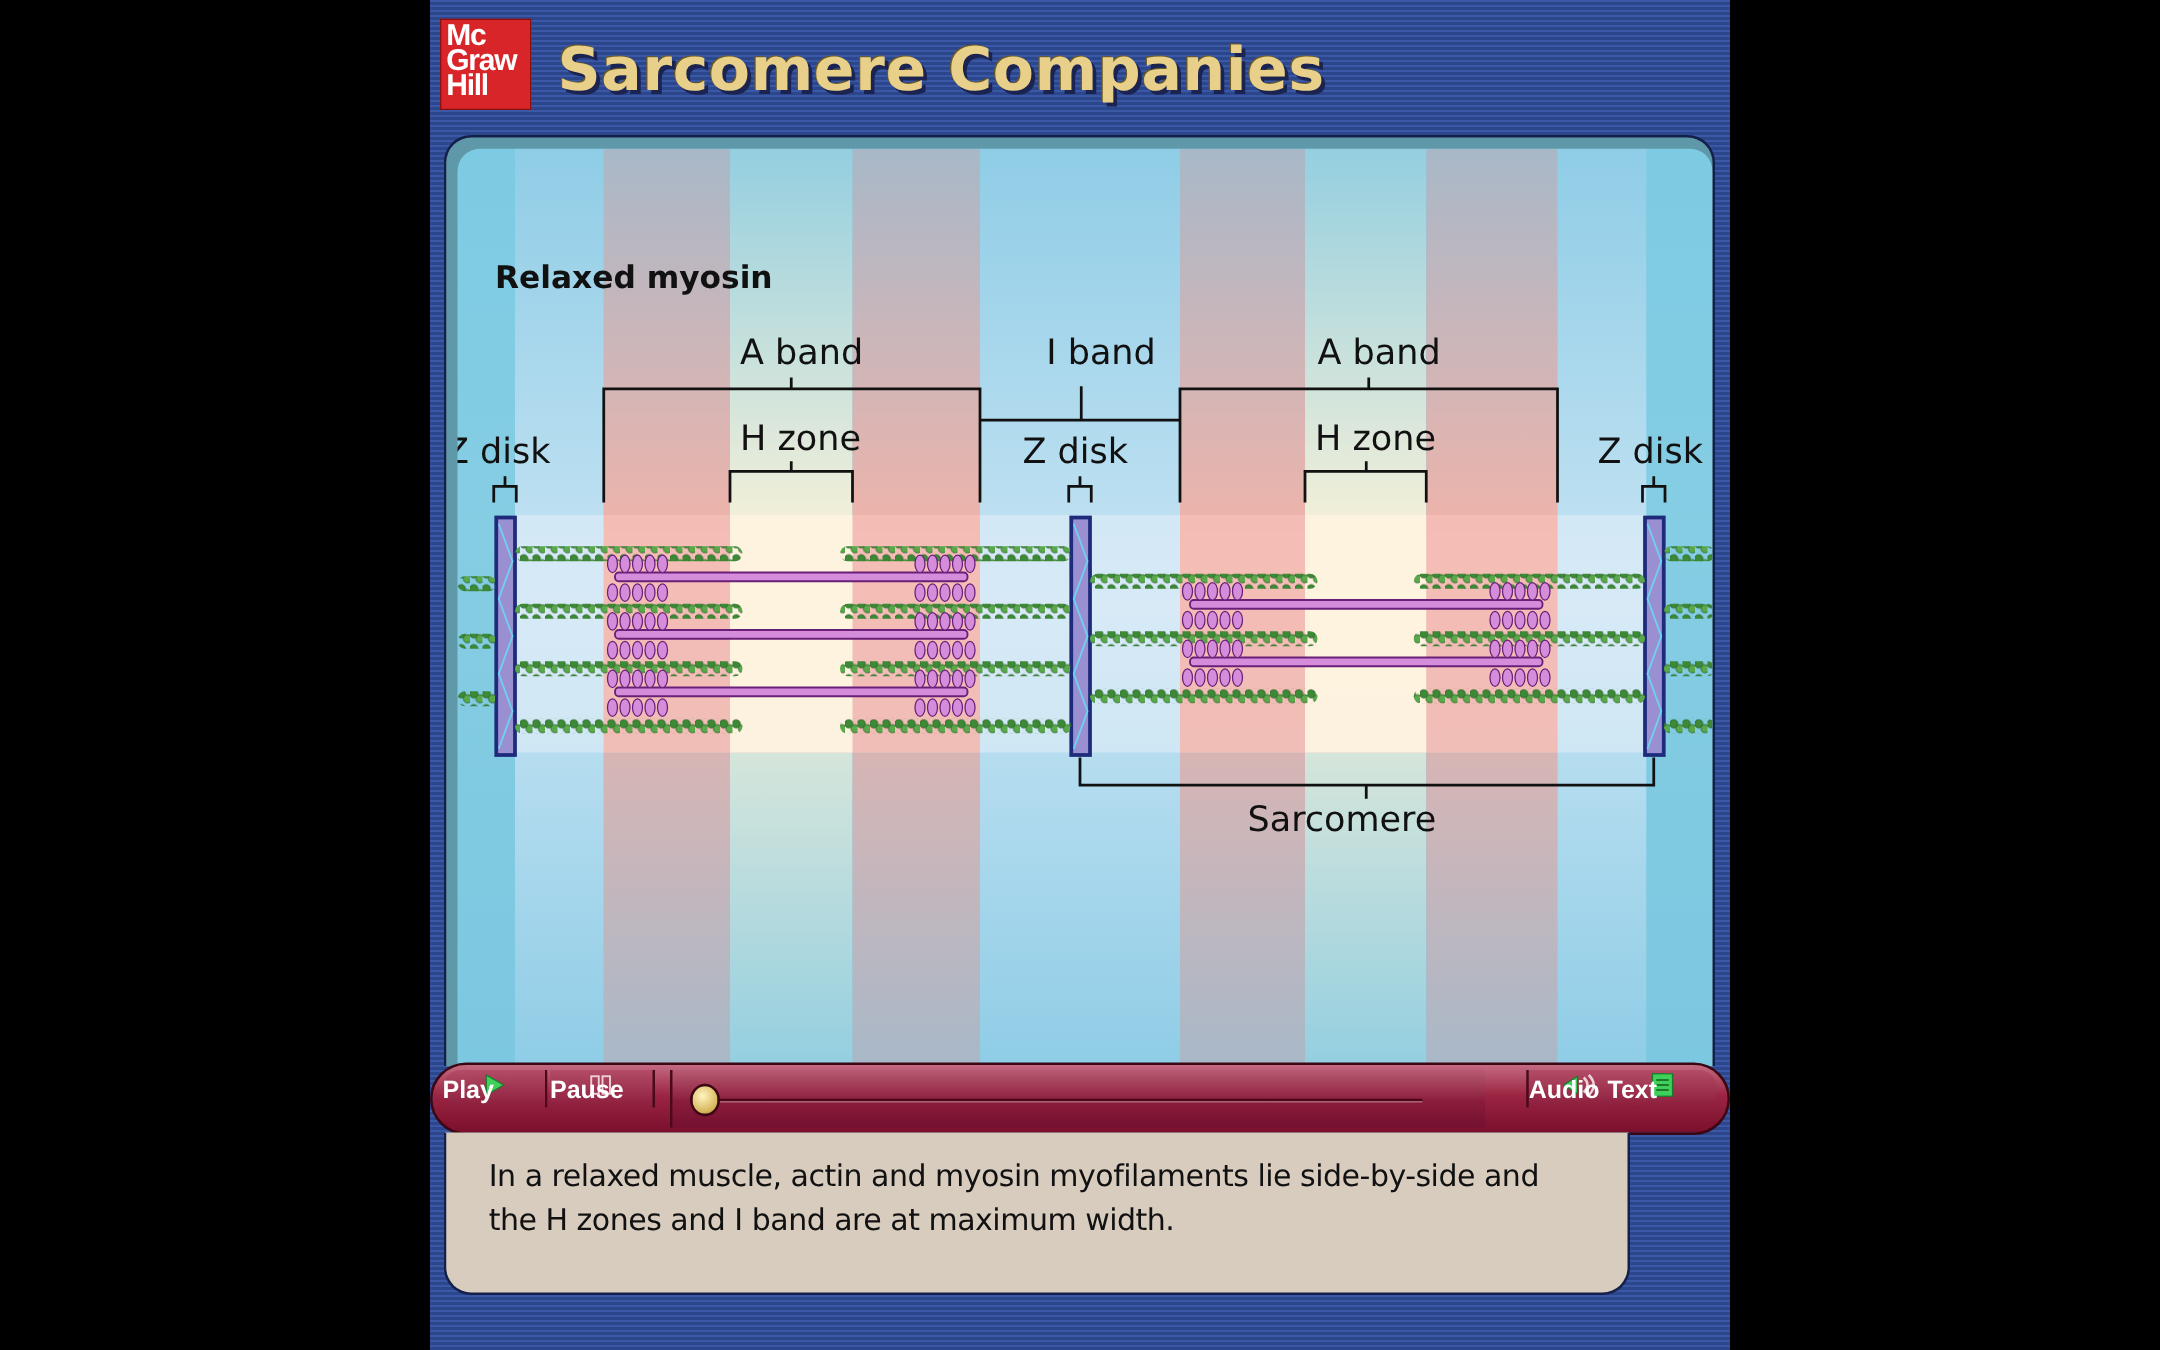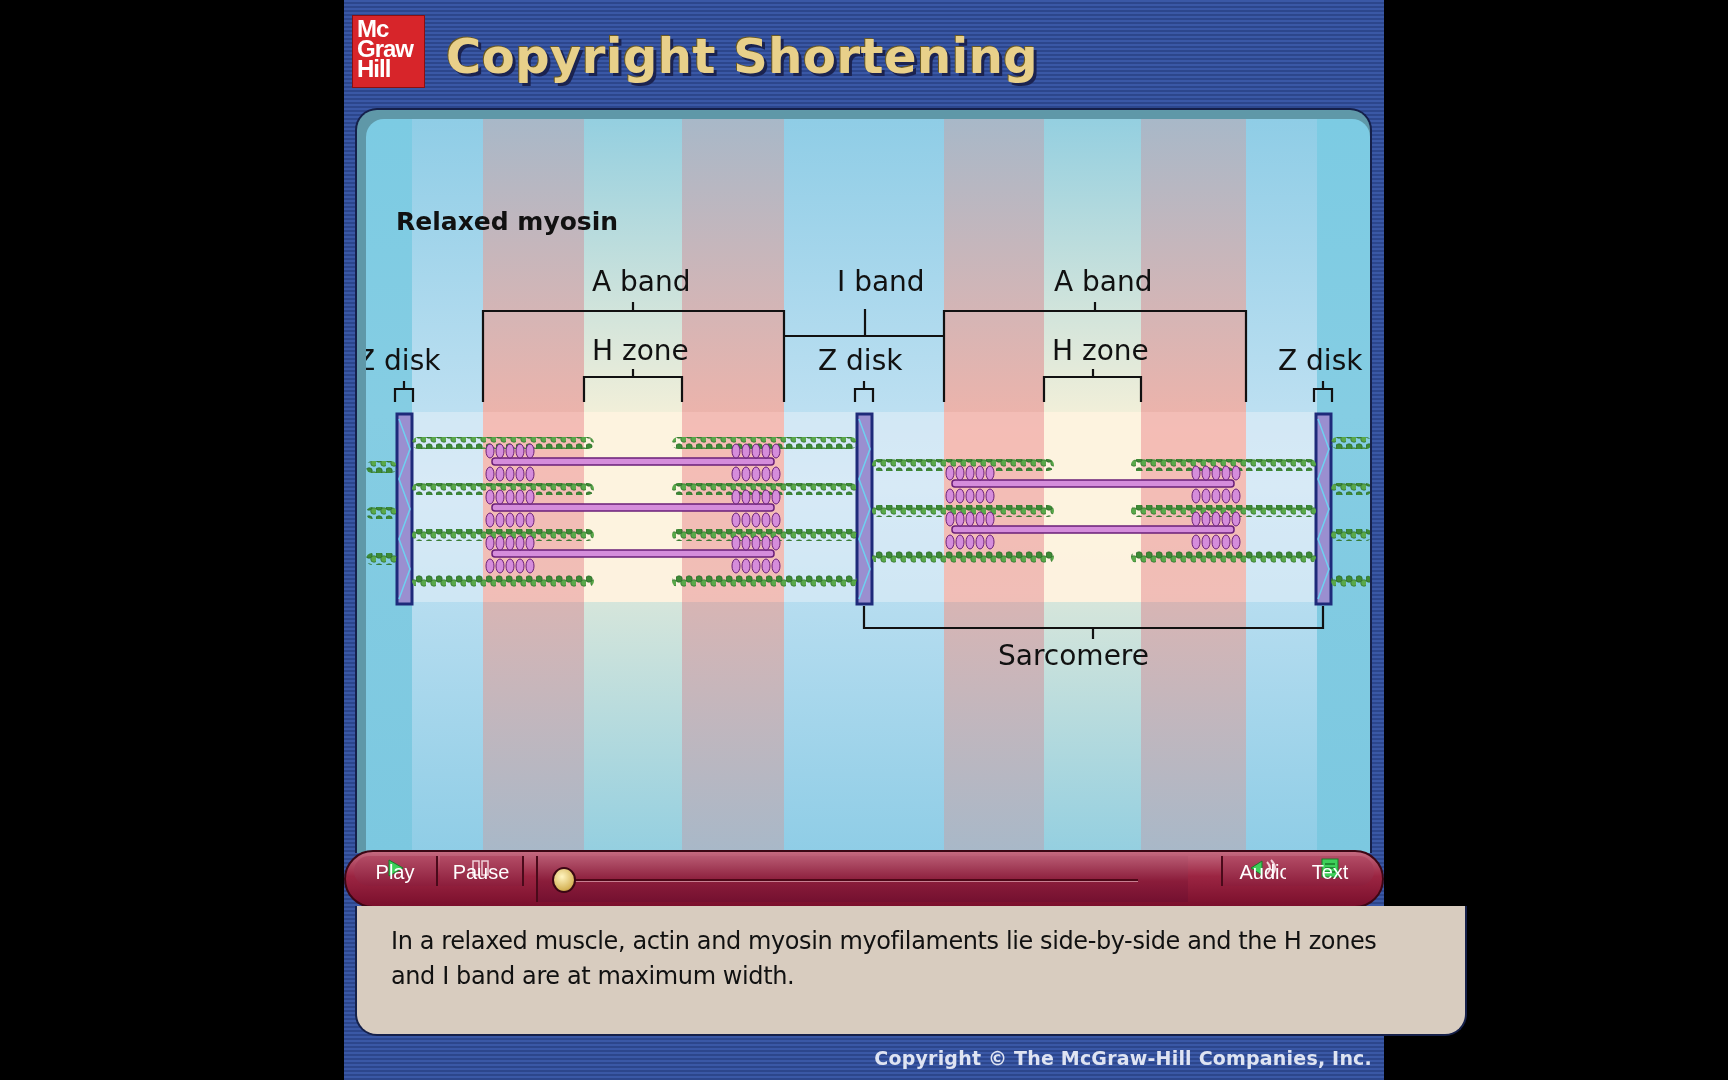--- a/index.html
+++ b/index.html
@@ -14,43 +14,43 @@
   .panel { position:absolute; left:11px; top:108px; width:1017px; height:745px; border-radius:22px 22px 0 0;
     background:#5f98a8; border:2px solid #15204a; border-bottom:none; box-sizing:border-box; overflow:hidden; }
   .panel-inner { position:absolute; left:9px; top:9px; right:0; bottom:0; border-radius:18px 18px 0 0; overflow:hidden;
     background:linear-gradient(to bottom,#7ccbe3,#85cde3 40%,#7cc8e0); }
   .band { position:absolute; top:0; bottom:0; }
   .label { position:absolute; color:#111; font-size:28px; font-family:"DejaVu Sans", sans-serif; white-space:nowrap; }
   .heading { position:absolute; left:30px; top:88px; font-size:25px; font-weight:bold; color:#111; font-family:"DejaVu Sans", sans-serif; }
   svg.overlay { position:absolute; left:0; top:0; }
   .controls { position:absolute; left:0; top:850px; width:1040px; height:58px; border-radius:29px;
     background:linear-gradient(to bottom,#c46a80,#9b2542 45%,#7a0f2c); border:2px solid #3b0714; box-sizing:border-box; }
-  .ctrl-btn { position:absolute; top:4px; height:30px; color:#fff; font-weight:normal; font-size:20px; text-align:center;
+  .ctrl-btn { position:absolute; top:4px; height:30px; color:#fff; font-weight:bold; font-size:20px; text-align:left;
     background:linear-gradient(to bottom,#b34c66,#8c1d3b); border-right:2px solid #4a0a1a; box-sizing:border-box; cursor:pointer; }
   .ctrl-btn .lbl { position:absolute; bottom:2px; left:0; right:0; }
   .ctrl-btn .ic { position:absolute; top:2px; left:0; right:0; height:20px; display:flex; justify-content:center; }
   .track { position:absolute; left:190px; top:4px; width:650px; height:46px; background:linear-gradient(to bottom,#b85a72,#8a1c3a 55%,#741030); border-left:2px solid #4a0a1a; }
   .track-line { position:absolute; left:30px; right:50px; top:23px; height:2px; background:#4d0717; border-bottom:1px solid #c87e90; }
   .thumb { position:absolute; left:14px; top:11px; width:24px; height:26px; border-radius:50%;
     background:radial-gradient(circle at 40% 35%, #fff4c0, #d6b458 70%, #8a6a20); border:2px solid #3b0714; box-sizing:border-box; cursor:pointer; }
-  .textbox { position:absolute; left:11px; top:906px; width:1112px; height:130px; background:#d8ccbf; border:2px solid #15204a; border-top:none;
+  .textbox { position:absolute; left:11px; top:906px; width:949px; height:130px; background:#d8ccbf; border:2px solid #15204a; border-top:none;
     border-radius:0 0 22px 22px; box-sizing:border-box; }
   .textbox p { margin:0; position:absolute; left:34px; top:18px; right:60px; font-size:24px; line-height:35px; color:#111; font-family:"DejaVu Sans", sans-serif; letter-spacing:-0.4px; }
   .copyright { position:absolute; right:12px; top:1047px; font-size:19px; font-weight:bold; color:#dfe4f2; font-family:"DejaVu Sans", sans-serif; letter-spacing:0.2px; }
 </style>
 </head>
 <body>
 
 <div class="frame">
   <div class="logo">
     <span>Mc</span>
     <span>Graw</span>
     <span>Hill</span>
   </div>
-  <div class="title">Copyright Shortening</div>
+  <div class="title">Sarcomere Companies</div>
 
   <div class="panel">
     <div class="panel-inner">
 
       <div class="band" style="left:46px;width:71px;background:linear-gradient(to bottom,#8fcde6,#c8e4f4 50%,#8fcde6);"></div>
       <div class="band" style="left:117px;width:101px;background:linear-gradient(to bottom,#a8b8c8,#f4b3a8 45%,#a8b8c8);"></div>
       <div class="band" style="left:218px;width:98px;background:linear-gradient(to bottom,#94cfe0,#fdf3d8 45%,#94cfe0);"></div>
       <div class="band" style="left:316px;width:102px;background:linear-gradient(to bottom,#a8b8c8,#f4b3a8 45%,#a8b8c8);"></div>
       <div class="band" style="left:418px;width:160px;background:linear-gradient(to bottom,#8fcde6,#c8e4f4 50%,#8fcde6);"></div>
       <div class="band" style="left:578px;width:100px;background:linear-gradient(to bottom,#a8b8c8,#f4b3a8 45%,#a8b8c8);"></div>
@@ -307,14 +307,13 @@
           </svg>
       </div>
       <span class="lbl">Text</span>
     </div>
   </div>
 
   <div class="textbox">
     <p>In a relaxed muscle, actin and myosin myofilaments lie side-by-side and the H zones and I band are at maximum width.</p>
   </div>
 
-  <div class="copyright">Copyright © The McGraw-Hill Companies, Inc.</div>
 </div>
 
 </body></html>

